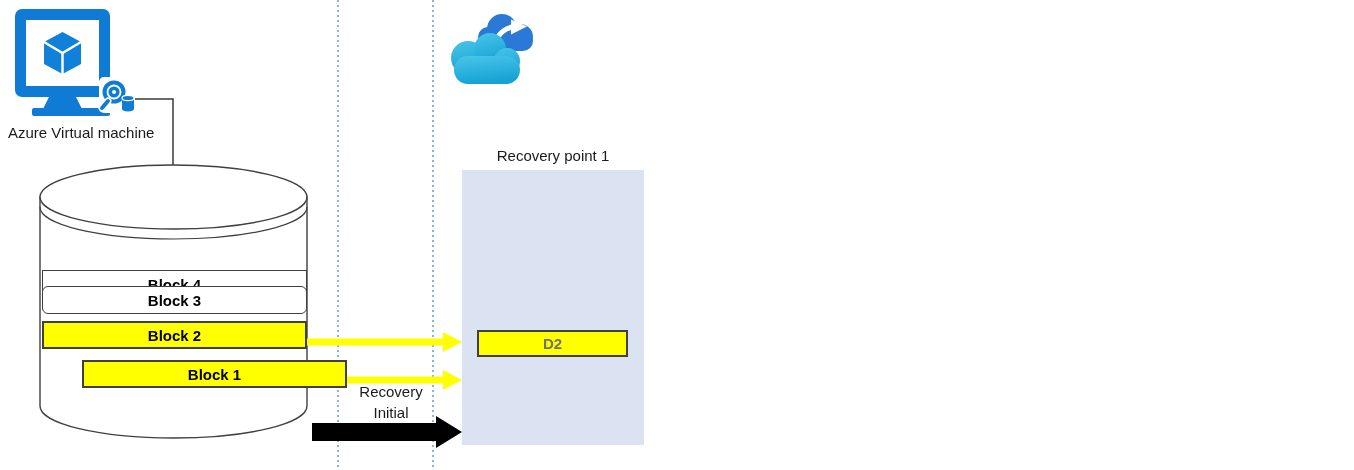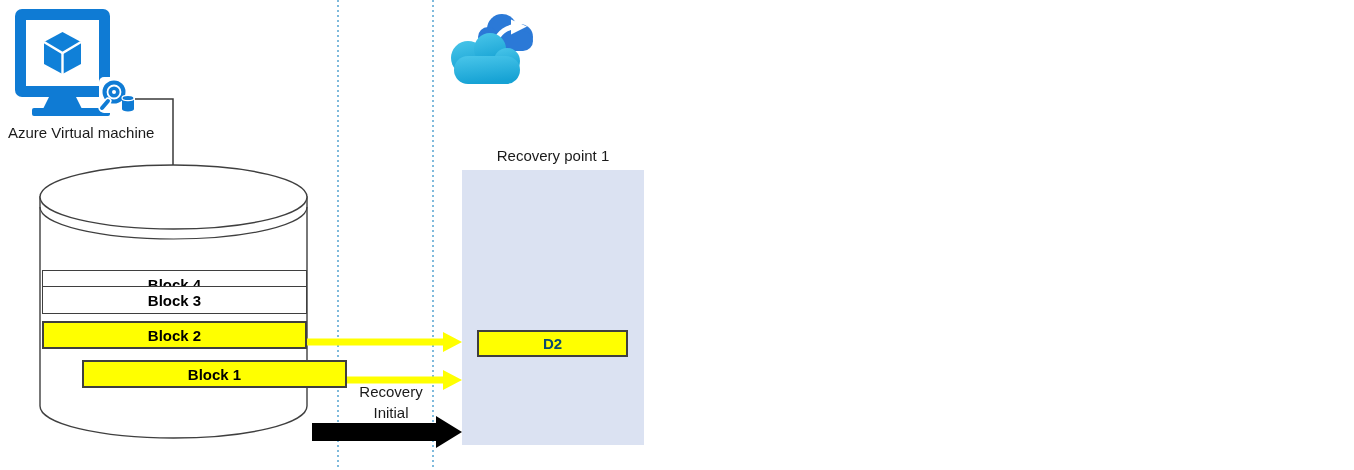--- a/index.html
+++ b/index.html
@@ -25,32 +25,32 @@
   .transfer-label { left:349px; top:381px; width:84px; text-align:center; line-height:21px; }
 
   
   .block {
     position:absolute; left:42px; width:265px; height:28px; box-sizing:border-box;
     border:1.5px solid var(--outline,#3F3F3F); background:#ffffff;
     display:flex; align-items:center; justify-content:center;
     font-size:15px; font-weight:bold; color:#000;
   }
   .block.hl { background:var(--highlight,#FFFF00); border-width:2px; }
-  .b4 { top:250px;margin-top:20px; } .b3 { top:286px; } .b2 { top:321px; } .b1 { top:360px;margin-left:40px; }
+  .b4 { top:250px;margin-top:20px; } .b3 { top:286px;border-radius:6px; } .b2 { top:321px; } .b1 { top:360px;margin-left:40px; }
 
   
   .recovery-box {
     position:absolute; left:462px; top:170px; width:182px; height:275px;
     background:var(--recovery-bg,#DBE2F2);
   }
   .dbox {
     position:absolute; left:477px; width:151px; height:27px; box-sizing:border-box;
     border:2px solid var(--outline,#3F3F3F); background:var(--highlight,#FFFF00);
     display:flex; align-items:center; justify-content:center;
-    font-size:15px; font-weight:bold; color:#0c4a6e;
+    font-size:15px; font-weight:bold; color:#737373;
   }
   .d2 { top:330px; } .d1 { top:371px; }
 
   
   .cyl      { fill:#ffffff; stroke:var(--outline,#3F3F3F); stroke-width:1.4; }
   .cyl-arc  { fill:none;    stroke:var(--outline,#3F3F3F); stroke-width:1.2; }
   .connector{ fill:none;    stroke:#3a3a3a; stroke-width:1.5; }
 
   .vm-icon    { position:absolute; left:13px;  top:6px; }
   .cloud-icon { position:absolute; left:448px; top:6px; }

